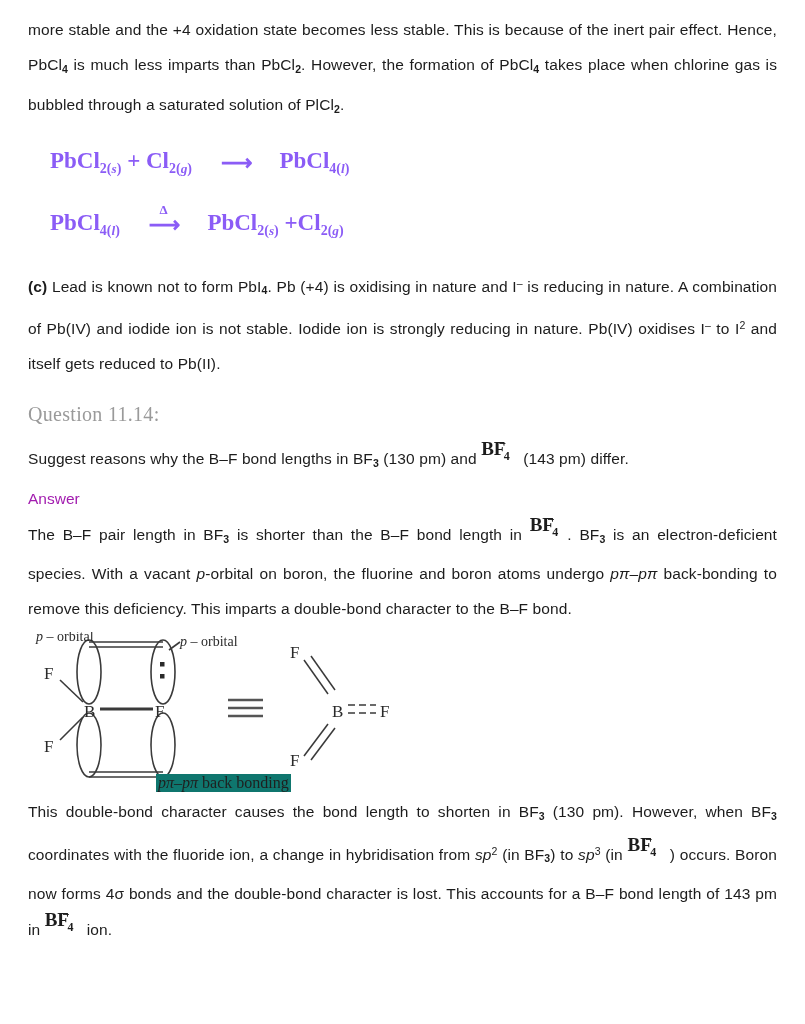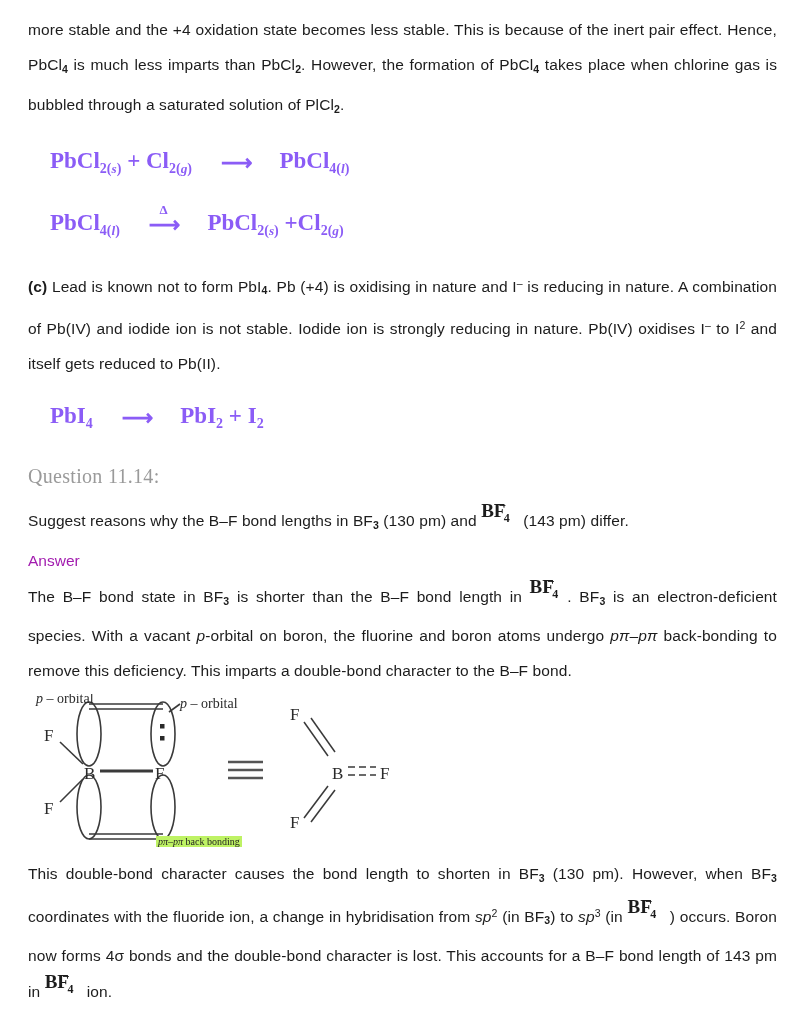--- a/index.html
+++ b/index.html
@@ -126,26 +126,26 @@
   }
   .diagram svg {
     display: block;
   }
   .dlabel {
     font-family: "Liberation Serif", serif;
     fill: #2a2a2a;
   }
   .backbond-label {
     font-family: "Liberation Serif", serif;
-    font-size: 10px;
+    font-size: 16px;
     color: #1f1f1f;
     position: absolute;
     left: 128px;
     top: 142px;
-    background: #bef264;
+    background: #0f766e;
     padding: 0 2px;
     white-space: nowrap;
   }
   .backbond-label i { font-style: italic; }
 </style>
 </head>
 <body>
 
 <div class="page">
 
@@ -164,37 +164,32 @@
     PbCl<span class="sb">4(<i>l</i>)</span>
     <span class="arrow-wrap"><span class="over">Δ</span><span class="arrow-glyph">⟶</span></span>
     PbCl<span class="sb">2(<i>s</i>)</span> +Cl<span class="sb">2(<i>g</i>)</span>
   </div>
 
   <p class="body-text">
     <span class="lbl">(c)</span>
     <span>Lead is known not to form PbI</span><sub>4</sub><span>. Pb (+4) is oxidising in nature and I</span><sup>–</sup><span> is reducing in nature. A combination of Pb(IV) and iodide ion is not stable. Iodide ion is strongly reducing in nature. Pb(IV) oxidises I</span><sup>–</sup><span> to I</span><sup>2</sup><span> and itself gets reduced to Pb(II).</span>
   </p>
 
-  <div class="equation">
-    PbI<span class="sb">4</span>
-    <span class="arrow-wrap"><span class="arrow-glyph">⟶</span></span>
-    PbI<span class="sb">2</span> + I<span class="sb">2</span>
-  </div>
 
   <div class="question-head">Question 11.14:</div>
 
   <p class="body-text nojust">
     <span>Suggest reasons why the B–F bond lengths in BF</span><sub>3</sub><span> (130 pm) and</span>
     <span class="bf4">BF<span class="m">−</span><span class="n">4</span></span><span> (143 pm) differ.</span>
   </p>
 
   <p class="answer-line">Answer</p>
 
   <p class="body-text">
-    <span>The B–F bond state in BF</span><sub>3</sub><span> is shorter than the B–F bond length in</span>
+    <span>The B–F pair length in BF</span><sub>3</sub><span> is shorter than the B–F bond length in</span>
     <span class="bf4">BF<span class="m">−</span><span class="n">4</span></span><span>. BF</span><sub>3</sub><span> is an electron-deficient species. With a vacant </span><i>p</i><span>-orbital on boron, the fluorine and boron atoms undergo </span><i>pπ–pπ</i><span> back-bonding to remove this deficiency. This imparts a double-bond character to the B–F bond.</span>
   </p>
 
   <div class="diagram">
     <svg width="760" height="160" viewBox="0 0 760 160">
 
       <g stroke="#3a3a3a" fill="none" stroke-width="1.6">
 
         <ellipse cx="61" cy="40" rx="12" ry="32"></ellipse>
 

